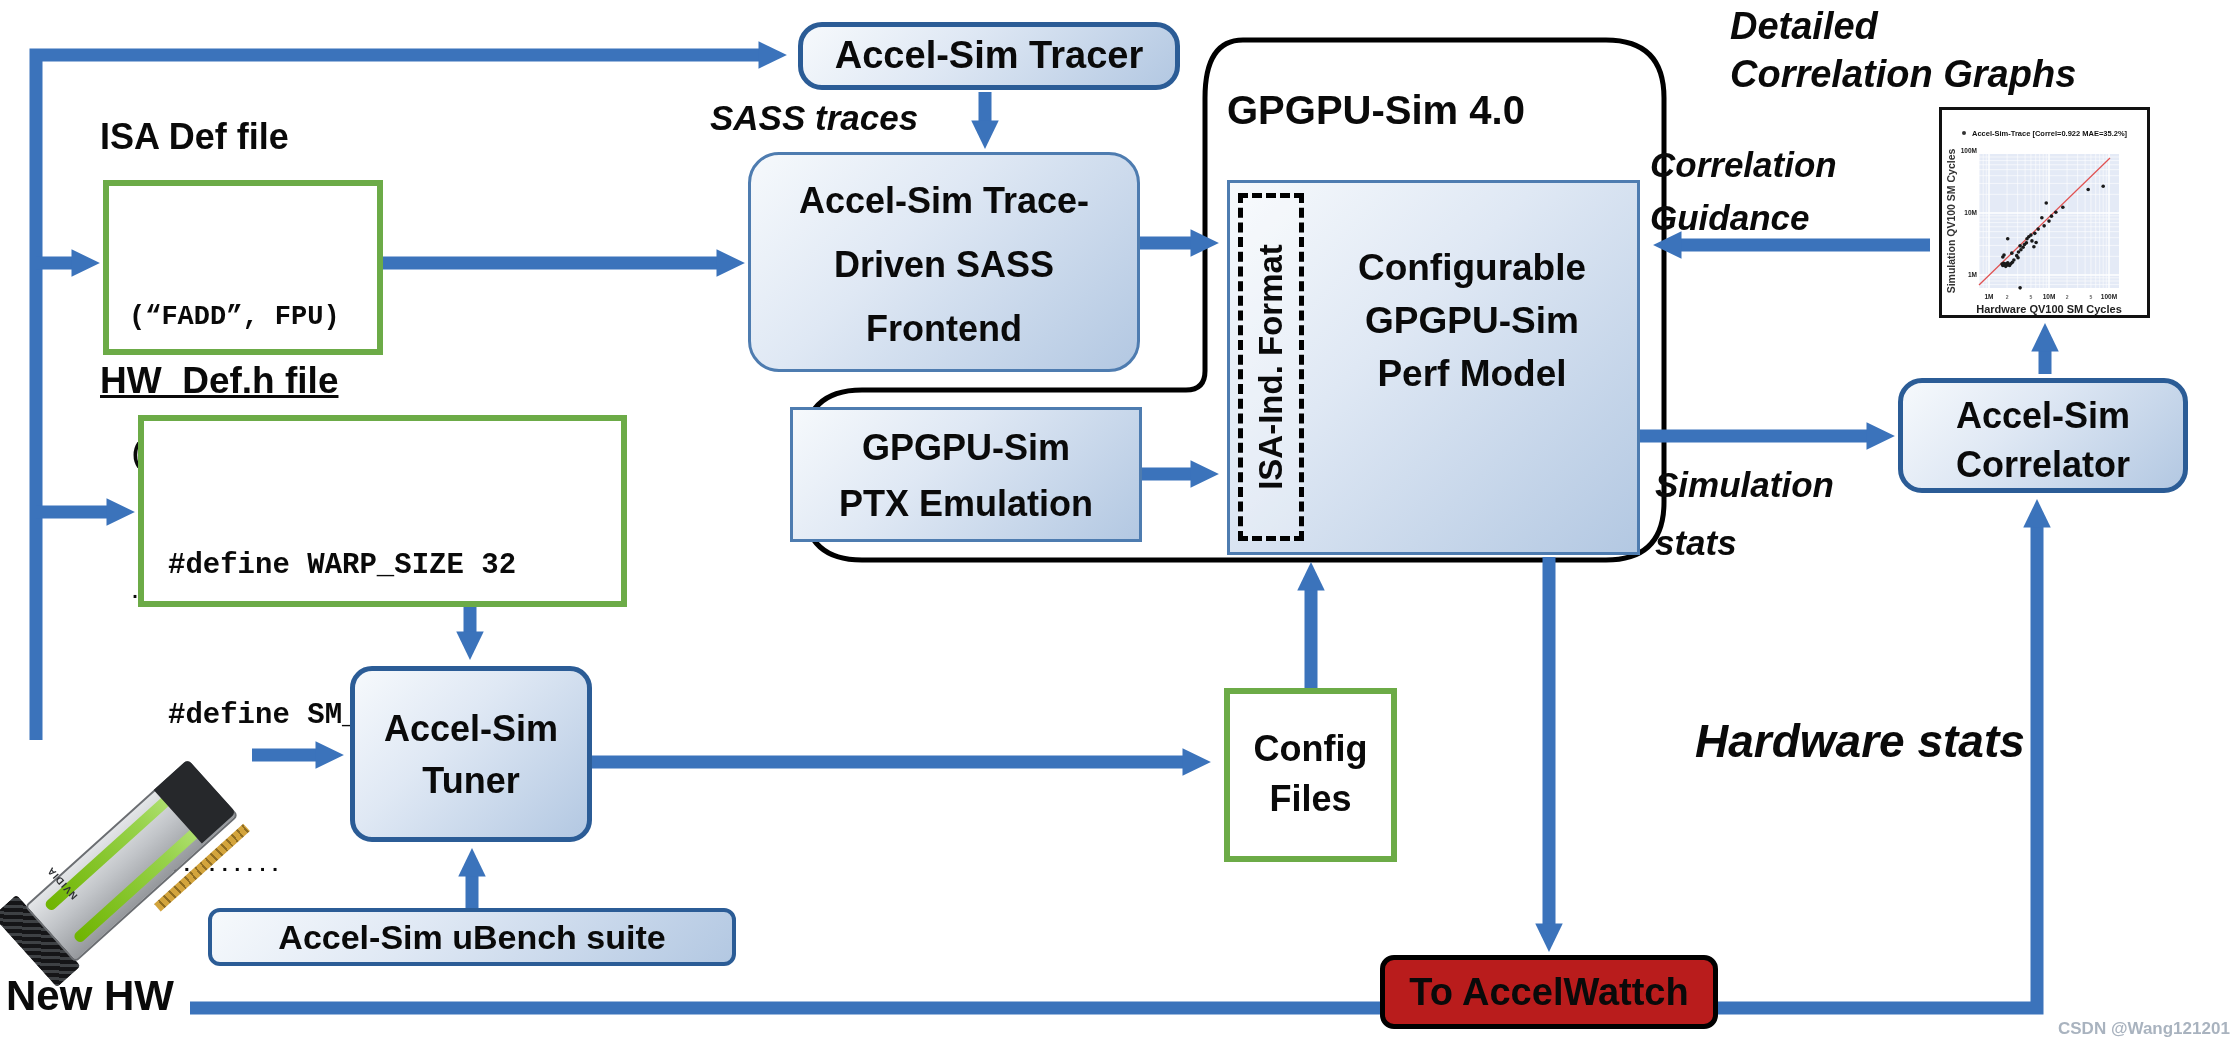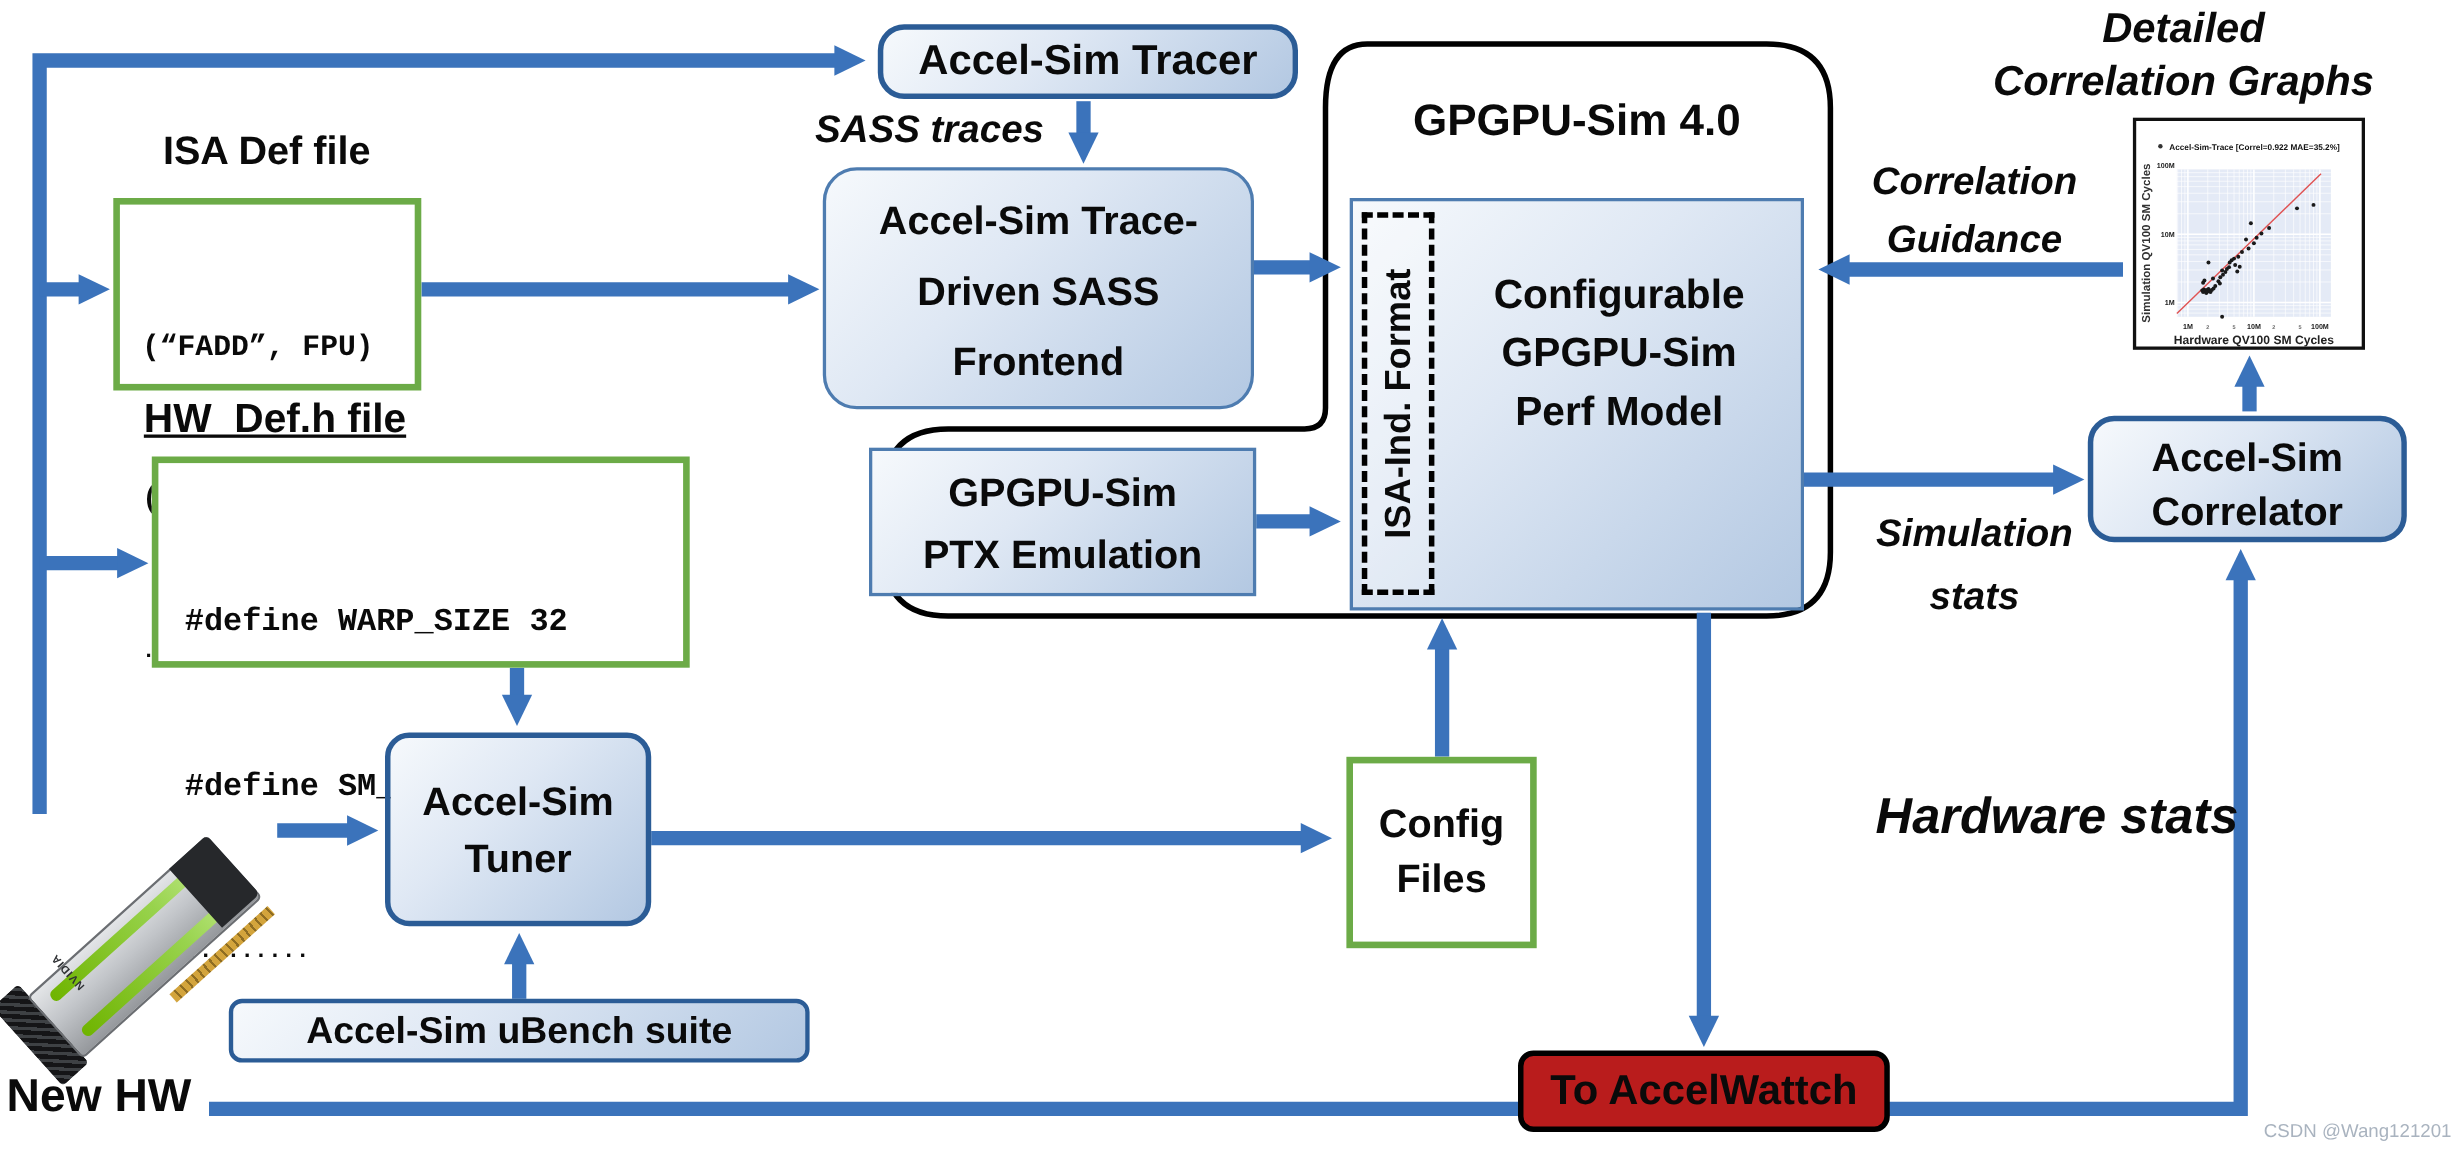--- a/index.html
+++ b/index.html
@@ -6,41 +6,41 @@
   #canvas{position:relative;width:2240px;height:1052px;background:#ffffff;overflow:hidden;
           font-family:"Liberation Sans",sans-serif;color:#0a0a0a;}
   .abs{position:absolute;}
   svg.layer{position:absolute;left:0;top:0;z-index:1;}
   .node{position:absolute;z-index:3;box-sizing:border-box;text-align:center;font-weight:700;color:#0a0a0a;}
   .grad{background:linear-gradient(135deg,#f6f9fc 0%,#dfe8f4 40%,#b3c8e2 100%);}
   .blue-round{border:5px solid #2b5c96;border-radius:24px;}
   .blue-square{border:3px solid #4e7cb0;}
   .green-box{border:6px solid #6cab47;background:#ffffff;text-align:left;}
   .code{font-family:"Liberation Mono","DejaVu Sans Mono",monospace;font-weight:700;font-size:28px;line-height:48px;white-space:pre;}
-  .lbl{position:absolute;z-index:4;font-weight:700;text-align:center;}
+  .lbl{position:absolute;z-index:4;font-weight:700;}
   .ital{font-style:italic;}
   .strip{position:absolute;left:8px;top:10px;width:56px;height:338px;border:5px dashed #000;
          display:flex;align-items:center;justify-content:center;background:rgba(255,255,255,0.25);}
   .strip span{transform:rotate(-90deg);white-space:nowrap;font-size:33px;font-weight:700;}
   
   #plotPanel{left:1939px;top:107px;width:211px;height:211px;background:#fff;border:3px solid #111;z-index:3;}
   
   .gpu{left:8px;top:728px;width:256px;height:258px;z-index:3;}
   .gpu-rot{position:absolute;left:50%;top:50%;width:292px;height:96px;transform:translate(-50%,-50%) rotate(-42deg);}
   .card-body{position:absolute;left:30px;top:10px;width:216px;height:72px;border-radius:5px;
              background:linear-gradient(180deg,#e3e5e7 0%,#c2c5c9 45%,#95989c 100%);border:2px solid #6b6e72;}
   .stripe{position:absolute;left:14px;width:178px;height:11px;border-radius:5px;
           background:linear-gradient(90deg,#6fb400,#98d34d 70%,#b9e57e);}
   .card-dark{position:absolute;right:-2px;top:-2px;width:46px;height:72px;background:#26282b;border-radius:0 5px 5px 0;}
   .card-gold{position:absolute;right:44px;bottom:-9px;width:120px;height:10px;
              background:repeating-linear-gradient(90deg,#d3a43c 0 5px,#8f6d22 5px 7px);}
   .card-bracket{position:absolute;left:0;top:-4px;width:32px;height:96px;background:#1c1e20;border-radius:4px;
              background-image:repeating-linear-gradient(45deg,rgba(90,94,98,.55) 0 3px,rgba(20,20,22,.9) 3px 7px);}
   .nv{position:absolute;left:36px;top:26px;font-size:10px;font-weight:700;color:#2e3033;transform:rotate(-90deg);transform-origin:left top;letter-spacing:1px;}
-  .watermark{z-index:5;font-size:17px;font-weight:400;color:#a9b3bf;text-align:right;}
+  .watermark{z-index:5;font-size:17px;font-weight:700;color:#a9b3bf;text-align:right;}
 </style>
 </head>
 <body>
 
 <div id="canvas">
 
   <svg class="layer" width="2240" height="1052" viewBox="0 0 2240 1052">
     <defs>
       <marker id="ah" viewBox="0 0 10 10" refX="0.5" refY="5" markerWidth="2.6" markerHeight="2.3" orient="auto">
         <path d="M0,0.4 L9.5,5 L0,9.6 z" fill="#3b73bb"></path>

